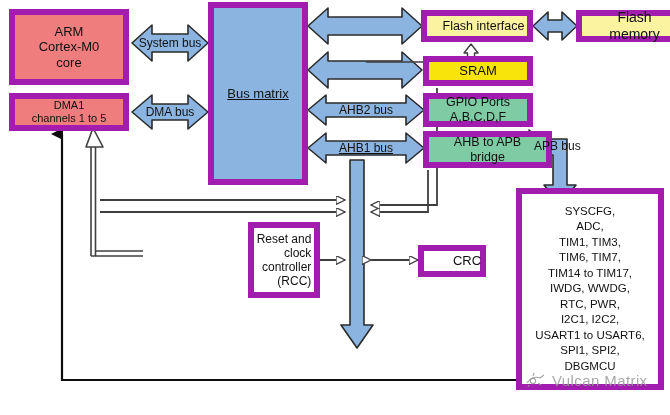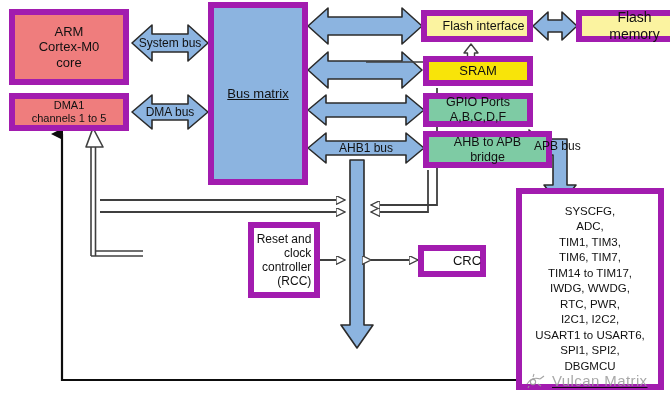--- a/index.html
+++ b/index.html
@@ -182,28 +182,29 @@
 RTC, PWR,
 I2C1, I2C2,
 USART1 to USART6,
 SPI1, SPI2,
 DBGMCU</div>
 
   <div class="lbl" style="left:131px;top:36px;width:78px;font-size:12px;">System bus</div>
 
   <div class="lbl" style="left:131px;top:105px;width:78px;font-size:12px;">DMA bus</div>
 
-
-  <div class="lbl" style="left:326px;top:141px;width:80px;font-size:12px;">AHB1 bus</div>
+  <div class="lbl" style="left:326px;top:103px;width:80px;font-size:12px;">AHB2 bus</div>
+
+  <div class="lbl" style="left:326px;top:141px;width:80px;font-size:12px;text-decoration:underline;">AHB1 bus</div>
 
   <div class="lbl" style="left:534px;top:139px;width:62px;font-size:12px;text-align:left;">APB bus</div>
 
   <div class="lbl" style="left:228px;top:385px;width:130px;font-size:12.5px;margin-top:36px;">DMA requests</div>
 
-  <div style="position:absolute;left:525px;top:372px;display:flex;align-items:center;gap:5px;text-decoration:underline;">
+  <div style="position:absolute;left:525px;top:372px;display:flex;gap:5px;">
     <svg width="22" height="16" viewBox="0 0 22 16">
       <g fill="none" stroke="#9a9a9a" stroke-width="1.1" opacity=".9">
         <path d="M2,11 C5,6 10,4 15,6"></path>
         <path d="M15,6 L19,3"></path>
         <circle cx="8" cy="9" r="2.6"></circle>
         <path d="M8,4 L9,1"></path>
         <path d="M13,11 L16,13"></path>
         <path d="M4,13 L3,15"></path>
       </g>
     </svg>

